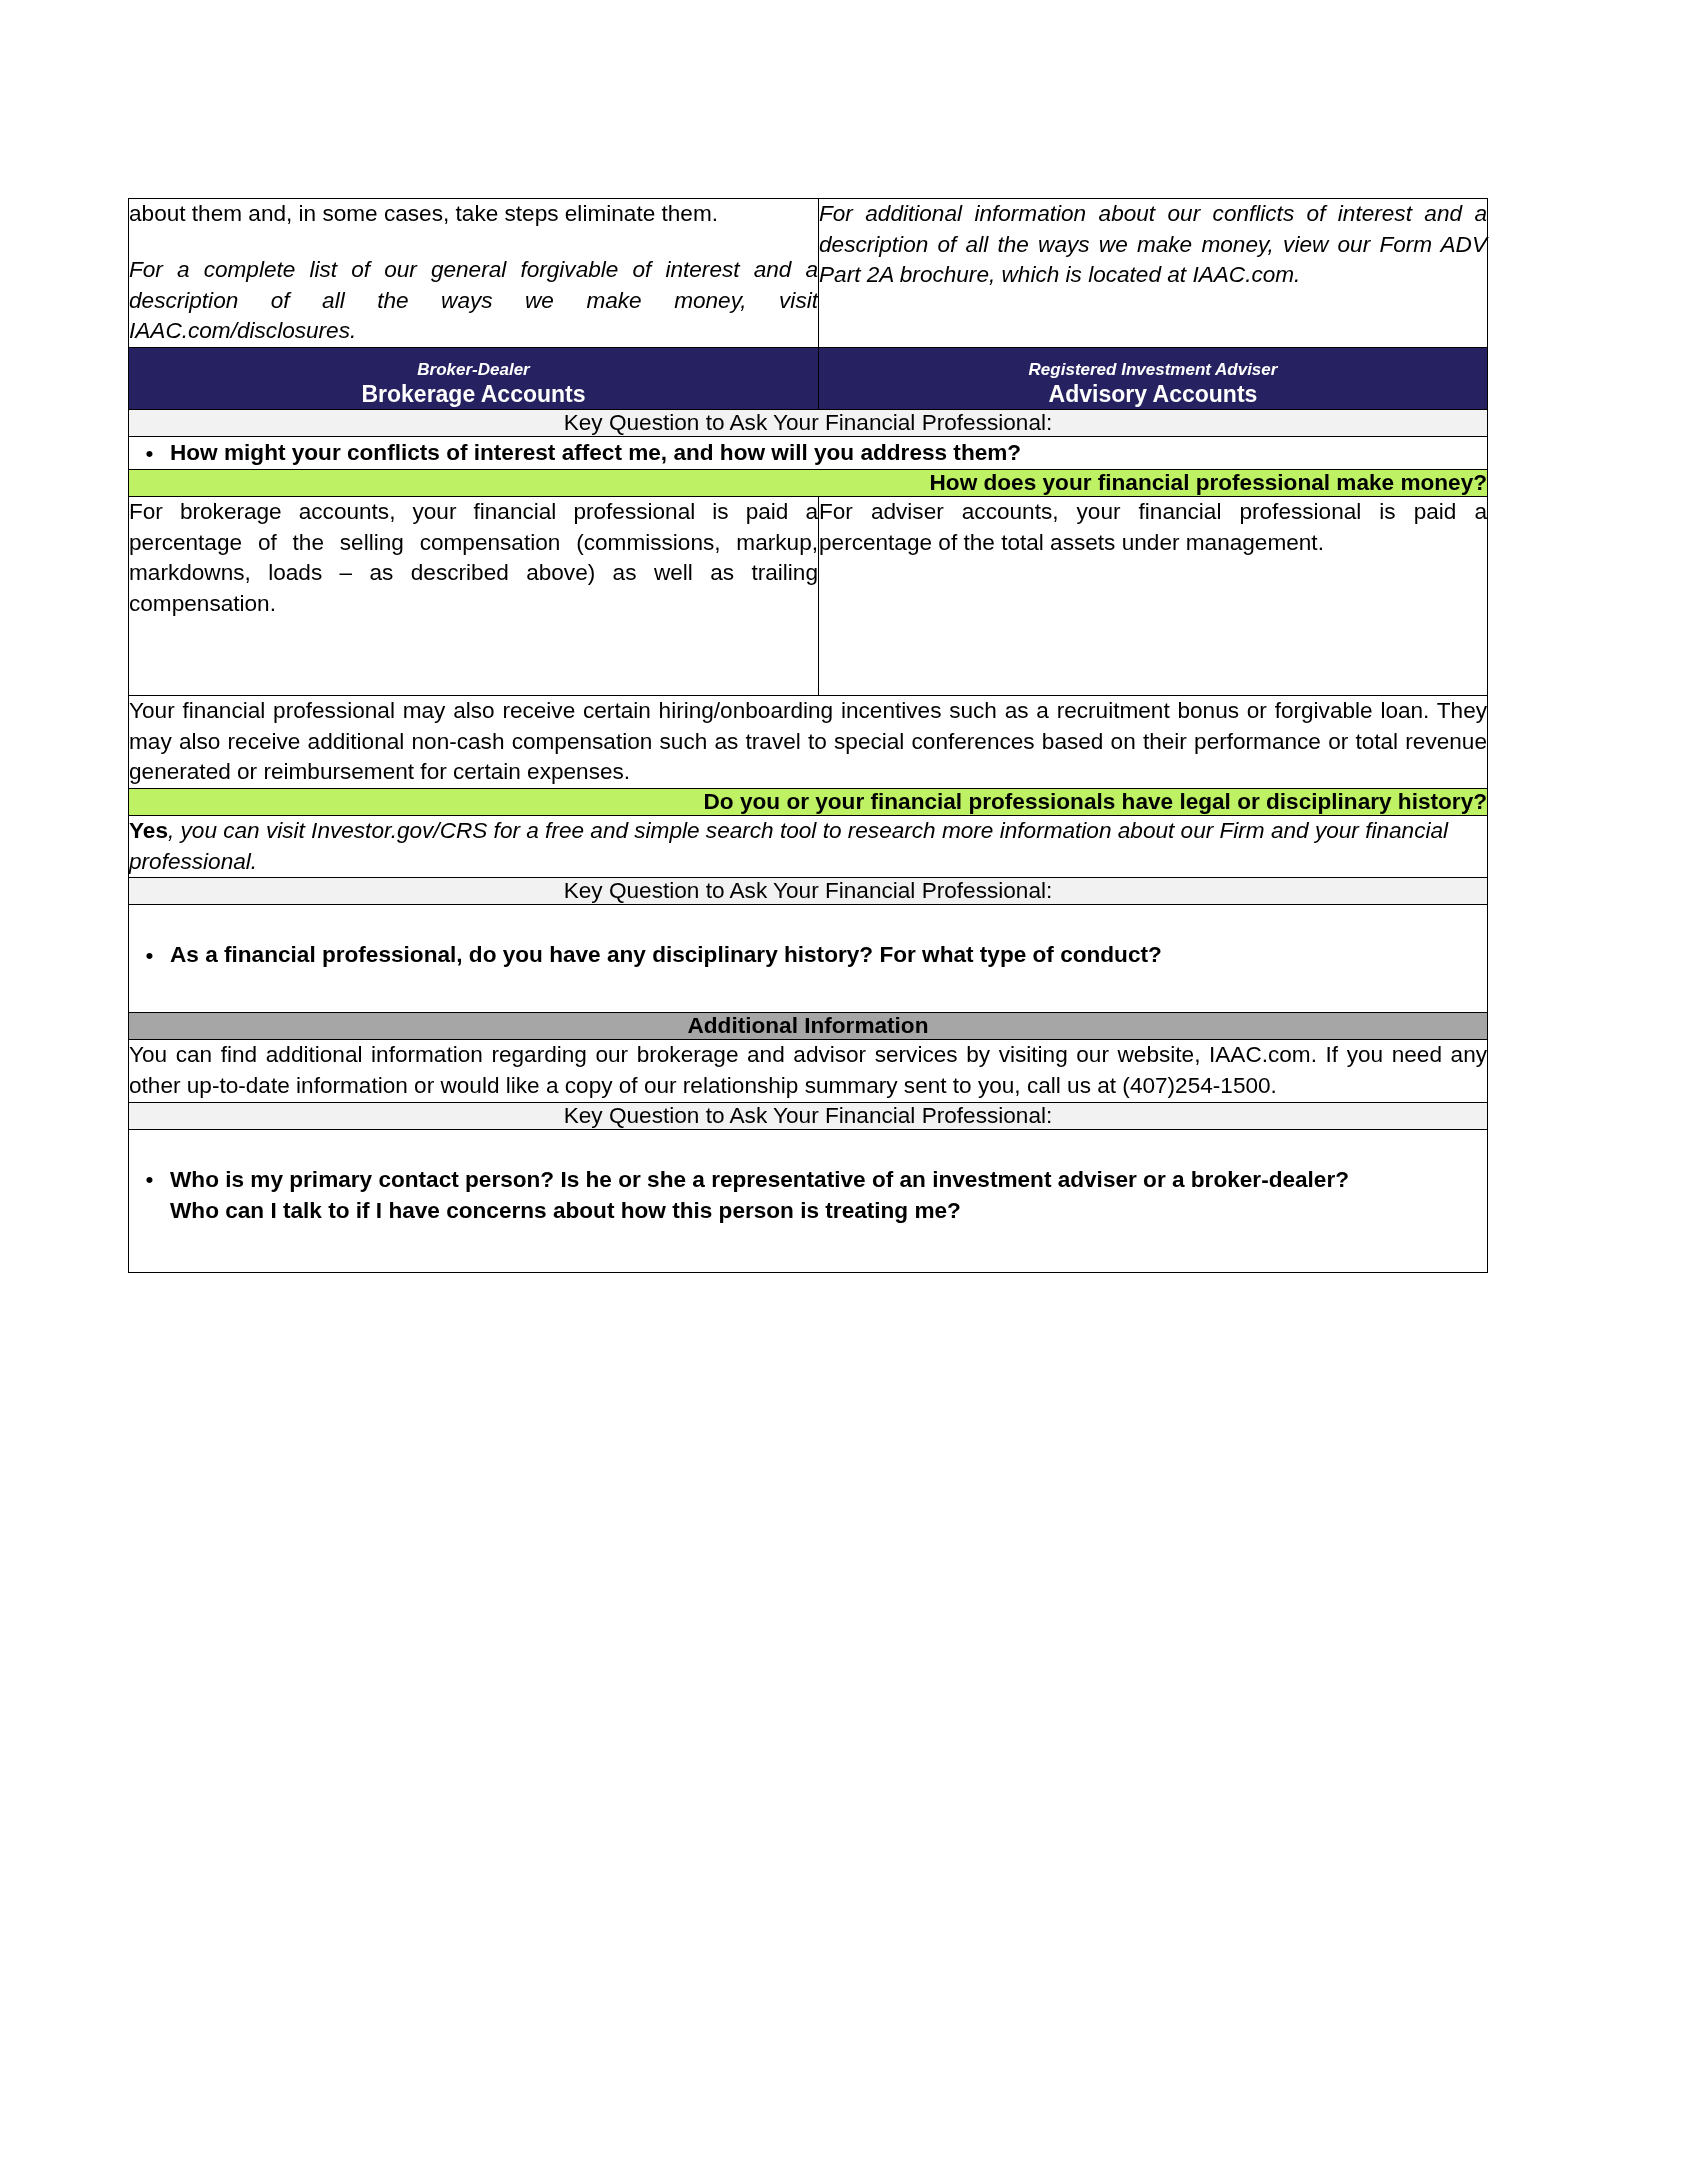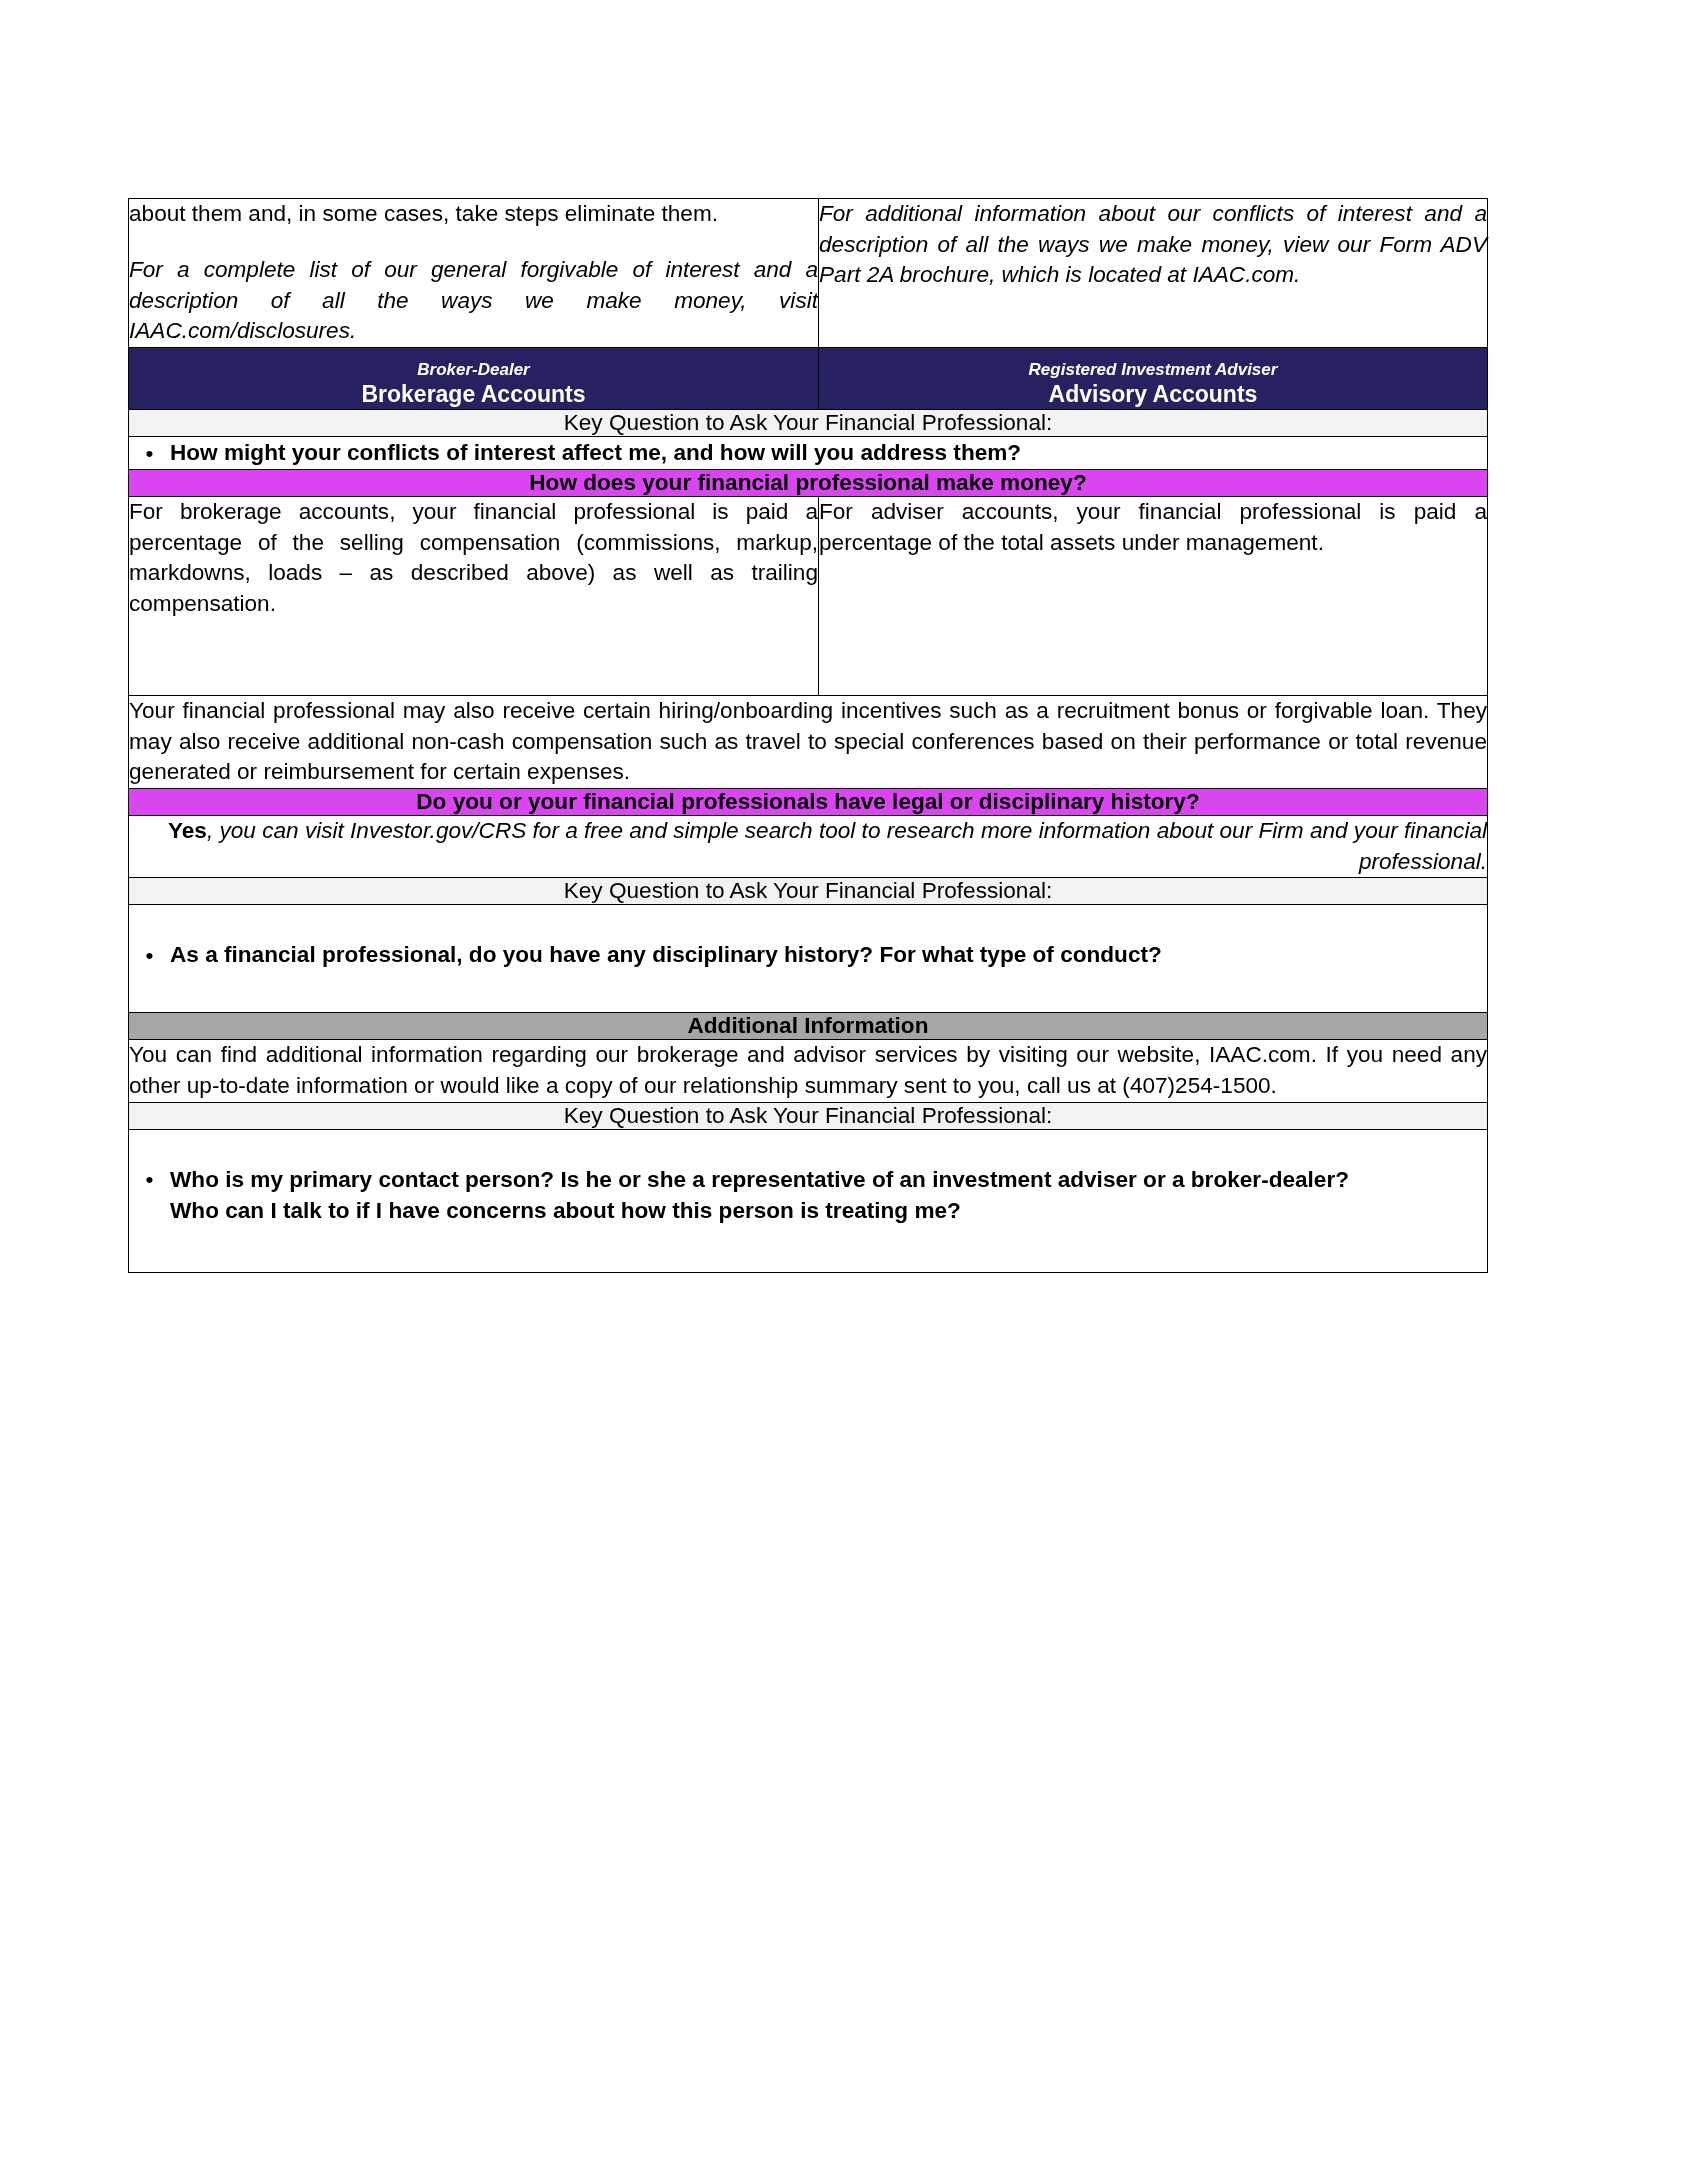--- a/index.html
+++ b/index.html
@@ -48,22 +48,21 @@
     margin: 0;
     hyphens: none;
   }
   .para + .para {
     margin-top: 25.6px;
   }
   .para.ital {
     font-style: italic;
   }
   .para.left {
-    text-align: right;
-    margin-left: 30px;
+    text-align: left;
   }
   .u {
   }
   .b {
     font-weight: bold;
     font-style: normal;
   }
 
   
   .navy {
@@ -87,22 +86,22 @@
   }
 
   
   .band-key {
     background: #f2f2f2;
     text-align: center;
     font-size: 22.6px;
     padding: 6px 5.1px 7.7px 5.1px;
   }
   .band-section {
-    background: #d946ef;
-    text-align: center;
+    background: #bef264;
+    text-align: right;
     font-weight: bold;
     font-size: 22.6px;
     padding: 6px 5.1px 7.7px 5.1px;
   }
   .band-addl {
     background: #a6a6a6;
     text-align: center;
     font-weight: bold;
     font-size: 22.6px;
     padding: 6px 5.1px 7.7px 5.1px;

